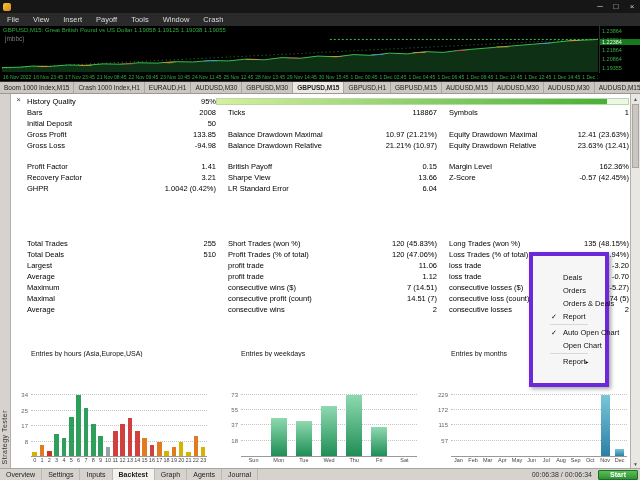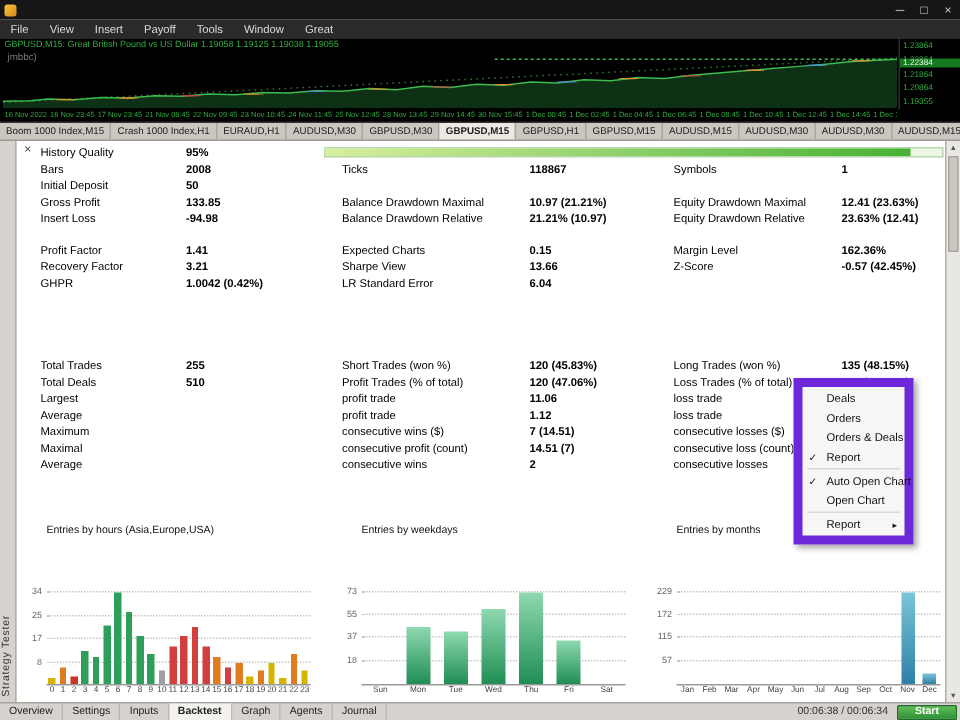--- a/index.html
+++ b/index.html
@@ -34,21 +34,21 @@
 
   
   .tester{position:absolute;top:94px;left:0;right:0;bottom:12px;background:#fff}
   .vstrip{position:absolute;left:0;top:0;bottom:0;width:11px;background:#d6d3ce;border-right:1px solid #b3afa8}
   .vlabel{position:absolute;bottom:4px;left:1px;writing-mode:vertical-rl;transform:rotate(180deg);font-size:7px;color:#333;letter-spacing:.5px;white-space:nowrap}
   .closex{position:absolute;left:14px;top:1px;width:9px;height:10px;line-height:10px;text-align:center;font-size:8px;color:#444}
 
   .report{position:absolute;left:13px;top:2px;right:11px}
   .rrow{display:grid;grid-template-columns:14px 97px 92px 12px 125px 84px 12px 112px 1fr;align-items:center;height:11px;font-size:7.5px}
   .rlabel{overflow:hidden;white-space:nowrap}
-  .rvalue{text-align:left;white-space:nowrap;font-weight:bold}
+  .rvalue{text-align:right;white-space:nowrap;font-weight:normal}
   .qwrap{grid-column:4 / -1;height:7px;background:#eef7e6;border:1px solid #b9d8ae;position:relative}
   .qfill{position:absolute;top:0;left:0;bottom:0;background:linear-gradient(90deg,#d8ef9e,#46b135)}
 
   
   .hists{position:absolute;left:13px;right:13px;top:256px;bottom:3px;display:flex;gap:16px}
   .hist{flex:1;display:flex;flex-direction:column;min-width:0}
   .htitle{font-size:7px;color:#111;margin-left:18px;white-space:nowrap;overflow:hidden}
   .hplot{position:relative;height:62px;margin-top:auto;margin-left:18px;border-bottom:1px solid #999}
   .hgrid{position:absolute;left:0;right:0;height:0;border-top:1px dotted #c6c6c6}
   .hytick{position:absolute;left:-18px;width:15px;text-align:right;font-size:6px;color:#666}
@@ -59,21 +59,21 @@
   .bar-blue{background:linear-gradient(180deg,#79c6d8,#2d7fa6)}
   .hx{display:flex;margin-left:18px;height:8px}
   .hx span{flex:1;text-align:center;font-size:5.5px;color:#444;overflow:hidden;white-space:nowrap}
 
   
   .scrollv{position:absolute;right:0;top:0;bottom:0;width:10px;background:#e9e7e3;border-left:1px solid #b3afa8;display:flex;flex-direction:column;align-items:center;justify-content:space-between;font-size:5px;color:#555}
   .sarrow{height:9px;display:flex;align-items:center}
   .sthumb{position:absolute;left:1px;right:1px;top:10px;height:64px;background:#cac6c0;border:1px solid #a9a5a0}
 
   
-  .ctxmenu{position:absolute;left:529px;top:252px;width:80px;background:#f6f6f6;border:6px solid #6d28d9;box-shadow:2px 2px 4px rgba(0,0,0,.35);padding:1px;font-size:7.5px;z-index:20}
+  .ctxmenu{position:absolute;left:529px;top:252px;width:80px;background:#f6f6f6;border:4px solid #6d28d9;box-shadow:2px 2px 4px rgba(0,0,0,.35);padding:15px;font-size:7.5px;z-index:20}
   .cmi{height:13px;display:flex;align-items:center;padding:0 4px 0 15px;position:relative;color:#111;white-space:nowrap}
   .cmi .chk{position:absolute;left:3px;font-size:7px}
   .cmi .sub{margin-left:auto;font-size:6px}
   .csep{height:1px;background:#d8d8d8;margin:1px 2px}
 
   
   .bottombar{position:absolute;left:0;right:0;bottom:0;height:12px;background:#d6d3ce;border-top:1px solid #a8a49e;display:flex;align-items:center;font-size:7px;color:#222}
   .btabs{display:flex;height:100%}
   .btab{padding:0 6px;height:100%;display:flex;align-items:center;border-right:1px solid #bdb9b2}
   .btab.active{background:#f4f2ee;font-weight:bold}
@@ -92,21 +92,21 @@
   </div>
 </div>
 
 <div class="menubar">
     <div class="mitem">File</div>
     <div class="mitem">View</div>
     <div class="mitem">Insert</div>
     <div class="mitem">Payoff</div>
     <div class="mitem">Tools</div>
     <div class="mitem">Window</div>
-    <div class="mitem">Great</div>
+    <div class="mitem">Crash</div>
   </div>
 
 <div class="chartpanel">
   <div class="syminfo">GBPUSD,M15: Great British Pound vs US Dollar  1.19058 1.19125 1.19038 1.19055</div>
   <div class="watermark">jmbbc)</div>
   <div class="curve">
     <svg viewBox="0 0 100 100" preserveAspectRatio="none">
         <polygon points="0,88 3,87 5,84 8,85 11,81 14,82 17,78 20,79 23,75 26,76 29,72 32,73 35,69 38,70 41,65 44,67 47,61 50,63 53,57 56,59 59,53 62,55 65,49 68,51 71,45 74,47 77,41 80,37 83,33 86,29 89,25 92,21 95,16 100,12 100,100 0,100" fill="rgba(46,160,70,0.30)"></polygon>
         <line x1="0" y1="90" x2="100" y2="10" stroke="#2e7d32" stroke-dasharray="1,3" vector-effect="non-scaling-stroke"></line>
         <line x1="55" y1="12" x2="100" y2="12" stroke="#3dbb4e" stroke-dasharray="2,2" vector-effect="non-scaling-stroke"></line>
@@ -217,36 +217,36 @@
         <span class="rvalue">133.85</span>
         <span></span>
         <span class="rlabel">Balance Drawdown Maximal</span>
         <span class="rvalue">10.97 (21.21%)</span>
         <span></span>
         <span class="rlabel">Equity Drawdown Maximal</span>
         <span class="rvalue">12.41 (23.63%)</span>
       </div>
       <div class="rrow">
         <span></span>
-        <span class="rlabel">Insert Loss</span>
+        <span class="rlabel">Gross Loss</span>
         <span class="rvalue">-94.98</span>
         <span></span>
         <span class="rlabel">Balance Drawdown Relative</span>
         <span class="rvalue">21.21% (10.97)</span>
         <span></span>
         <span class="rlabel">Equity Drawdown Relative</span>
         <span class="rvalue">23.63% (12.41)</span>
       </div>
       <div style="height: 10px;"></div>
       <div class="rrow">
         <span></span>
         <span class="rlabel">Profit Factor</span>
         <span class="rvalue">1.41</span>
         <span></span>
-        <span class="rlabel">Expected Charts</span>
+        <span class="rlabel">British Payoff</span>
         <span class="rvalue">0.15</span>
         <span></span>
         <span class="rlabel">Margin Level</span>
         <span class="rvalue">162.36%</span>
       </div>
       <div class="rrow">
         <span></span>
         <span class="rlabel">Recovery Factor</span>
         <span class="rvalue">3.21</span>
         <span></span>

